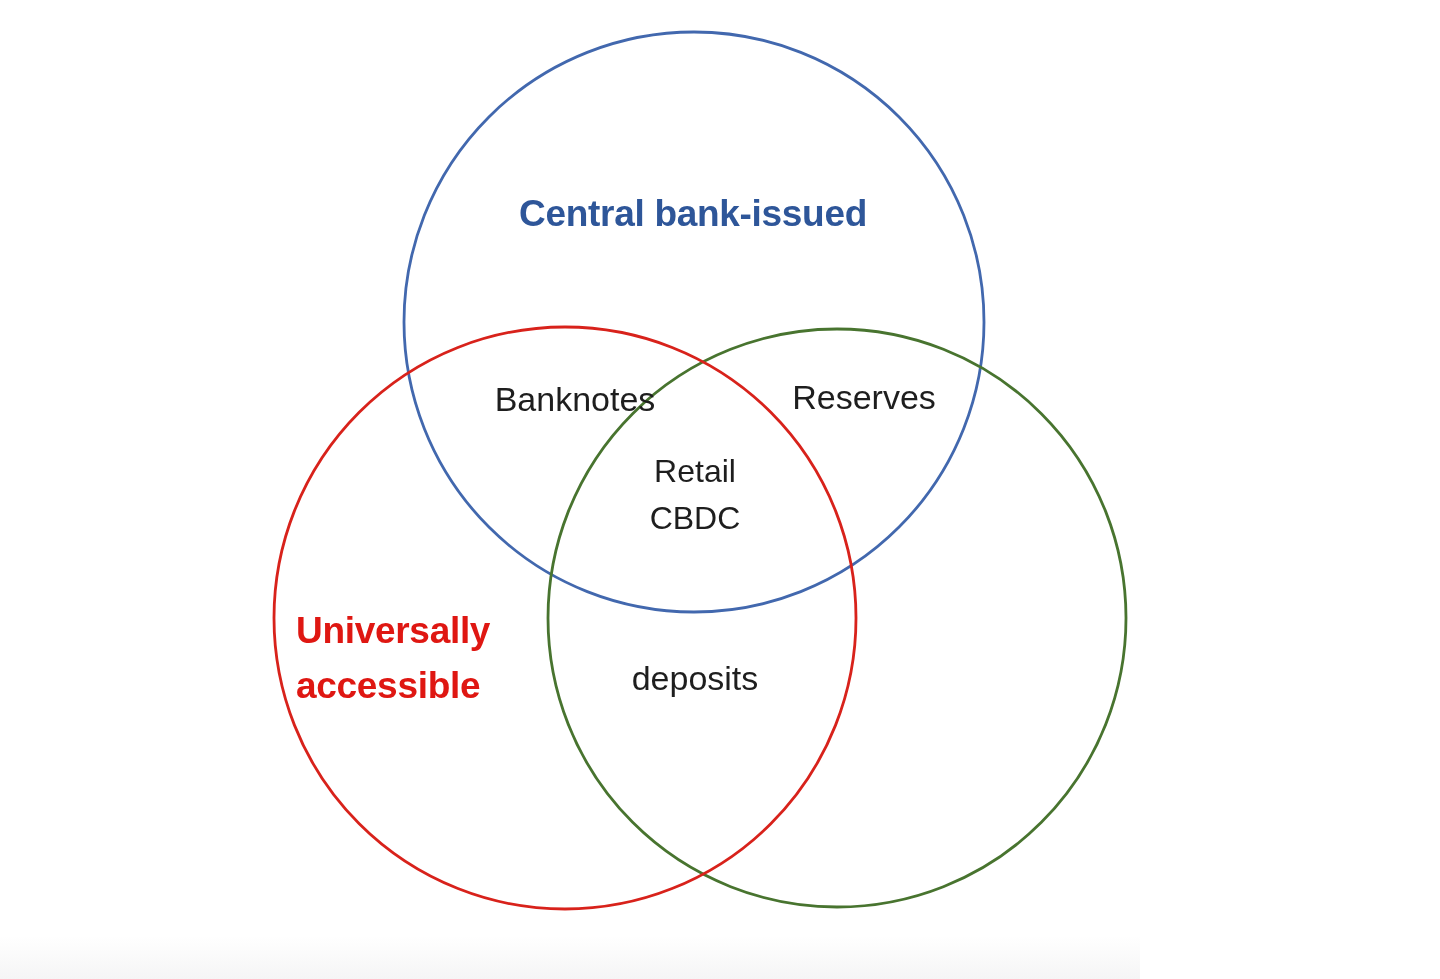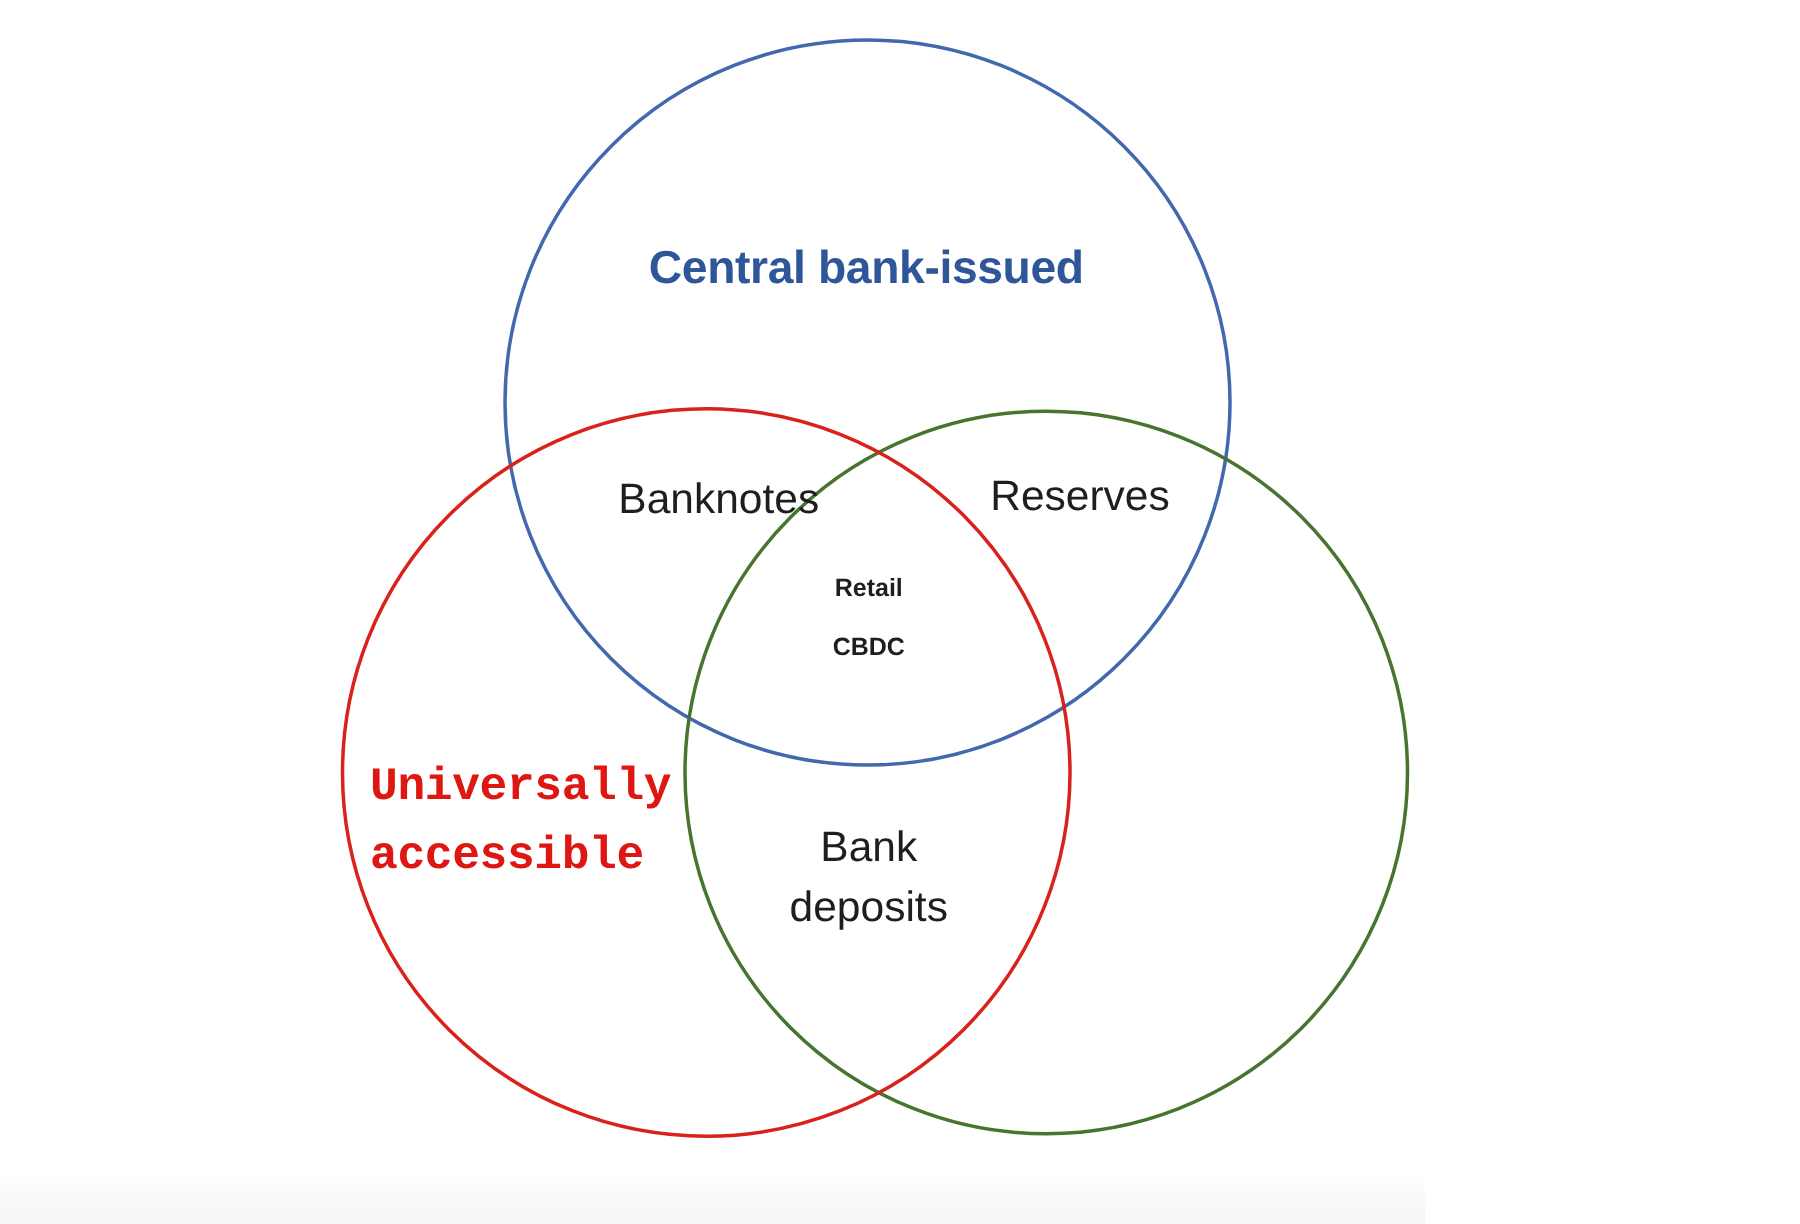--- a/index.html
+++ b/index.html
@@ -31,32 +31,31 @@
   }
   .set-title {
     font-weight: bold;
     font-size: 37px;
     line-height: 44px;
     letter-spacing: -0.3px;
   }
   .set-title.two-line {
     line-height: 55px;
     text-align: left;
-    font-family: Liberation Mono, monospace;
   }
   .region {
     font-size: 34px;
     line-height: 44px;
   }
   .region.two-line {
     line-height: 48px;
   }
   .region-bold {
-    font-weight: bold;
-    font-size: 20px;
+    font-weight: normal;
+    font-size: 32px;
     line-height: 47px;
   }
   .bottom-fade {
     position: absolute;
     left: 0; bottom: 0;
     width: 100%; height: 44px;
     background: linear-gradient(180deg, rgba(60,60,70,0) 0%, rgba(60,60,70,0.05) 100%);
     pointer-events: none;
   }
 </style>
@@ -82,18 +81,17 @@
   <div class="label region center" style="left: 529px; top: 377px; color: rgb(30, 30, 30); margin-left: 46px;">Banknotes</div>
 
   <div class="label region center" style="left: 864px; top: 375px; color: rgb(30, 30, 30);">Reserves</div>
 
   <div class="label region-bold center" style="left: 695px; top: 448px; color: rgb(30, 30, 30);">
     <div>Retail</div>
     <div>CBDC</div>
   </div>
 
   <div class="label region two-line center" style="left: 695px; top: 654px; color: rgb(30, 30, 30);">
-    <div>Bank</div>
     <div>deposits</div>
   </div>
 
   <div class="bottom-fade"></div>
 </div>
 
 </body></html>

